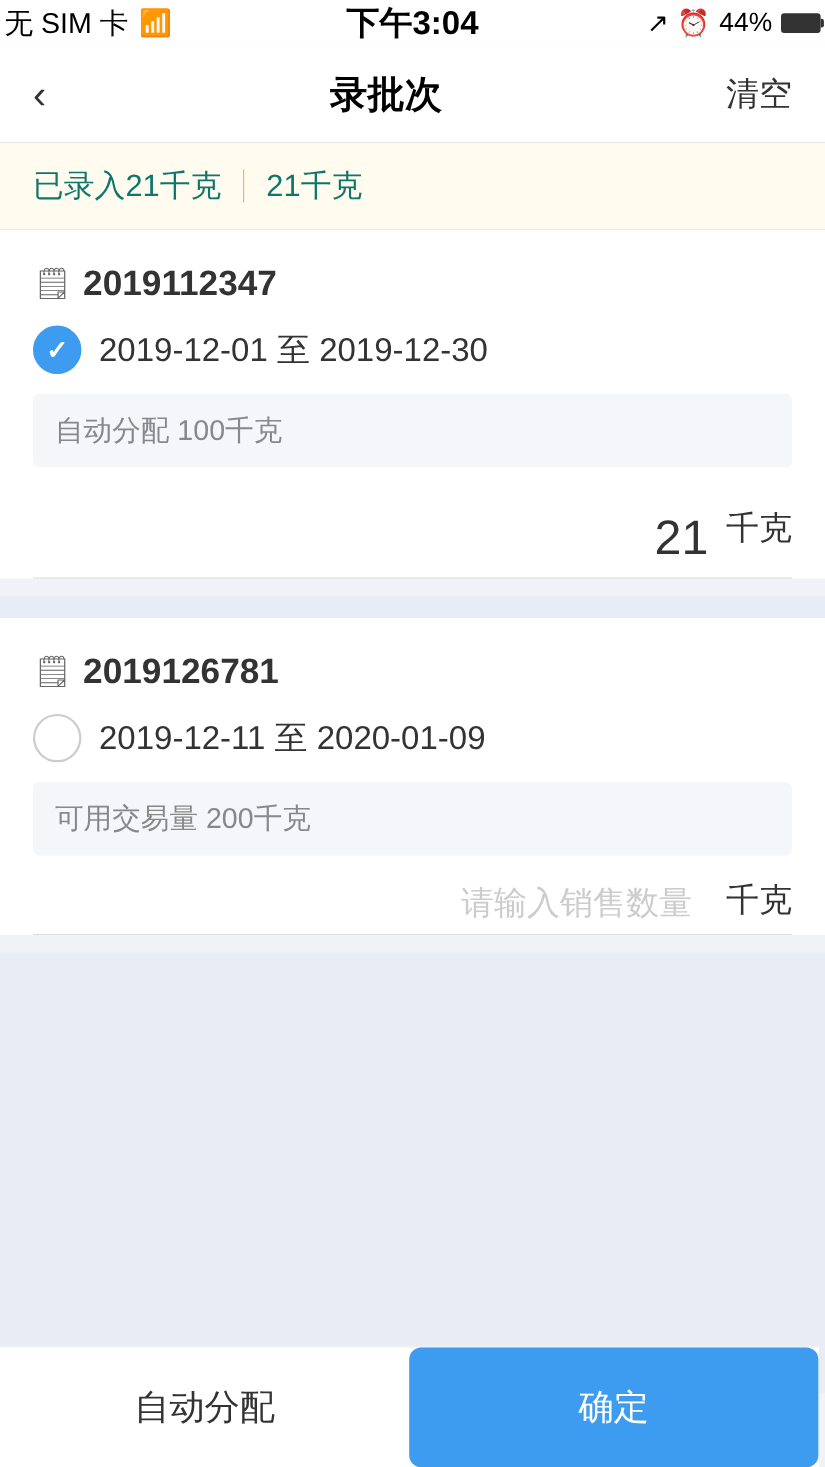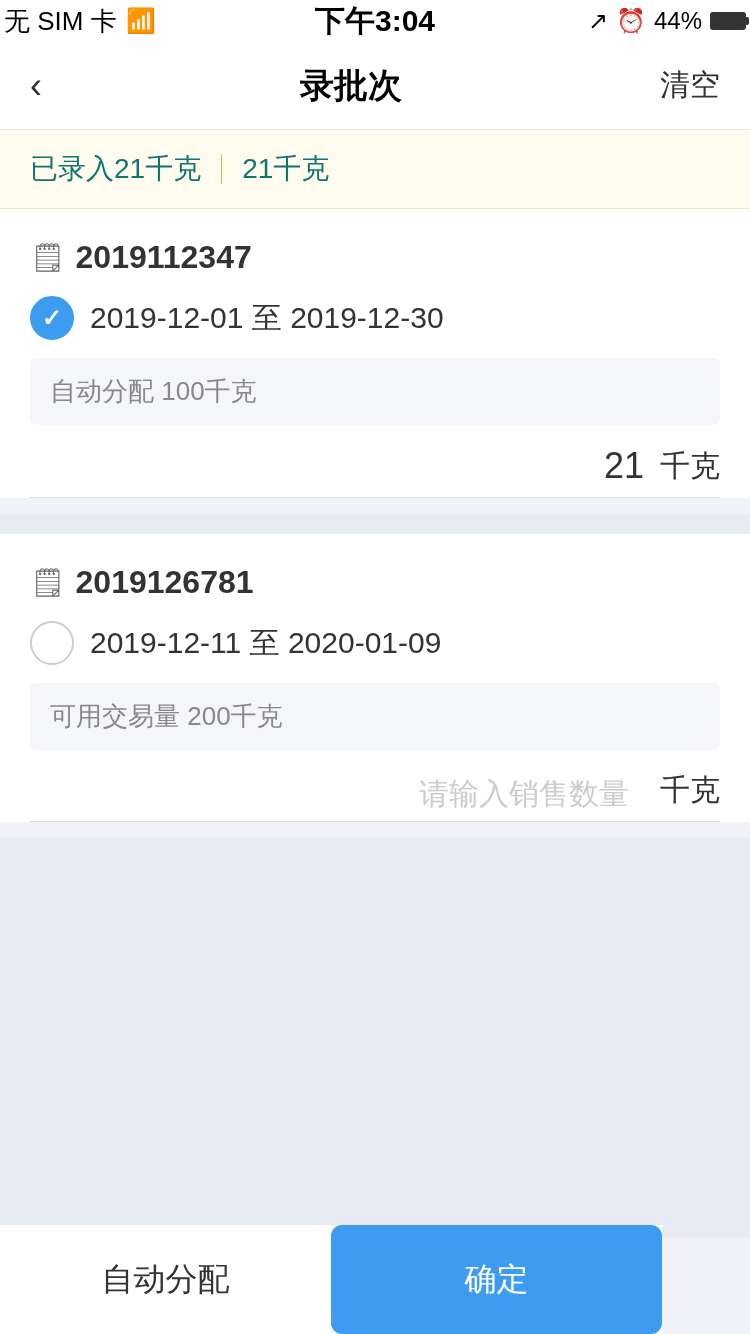--- a/index.html
+++ b/index.html
@@ -172,23 +172,24 @@
 
     
     .quantity-row {
       display: flex;
       align-items: center;
       justify-content: flex-end;
       padding: 20px 30px 10px 30px;
       gap: 16px;
     }
     .quantity-value {
-      font-size: 36px;
+      font-size: 44px;
       color: #333;
       font-weight: 500;
+      margin-top: 20px;
     }
     .quantity-unit {
       font-size: 30px;
       color: #333;
     }
     .quantity-line {
       border: none;
       border-bottom: 1px solid #ddd;
       margin: 0 30px 16px 30px;
     }
@@ -240,21 +241,21 @@
 
     
     .bottom-bar {
       background: #fff;
       height: 110px;
       display: flex;
       align-items: flex-end;
       border-top: 1px solid #e8e8e8;
       position: fixed;
       bottom: 0;
-      width: 662px;
+      width: 744px;
     }
     .btn-auto {
       flex: 1;
       height: 100%;
       display: flex;
       align-items: center;
       justify-content: center;
       font-size: 32px;
       color: #333;
       cursor: pointer;

